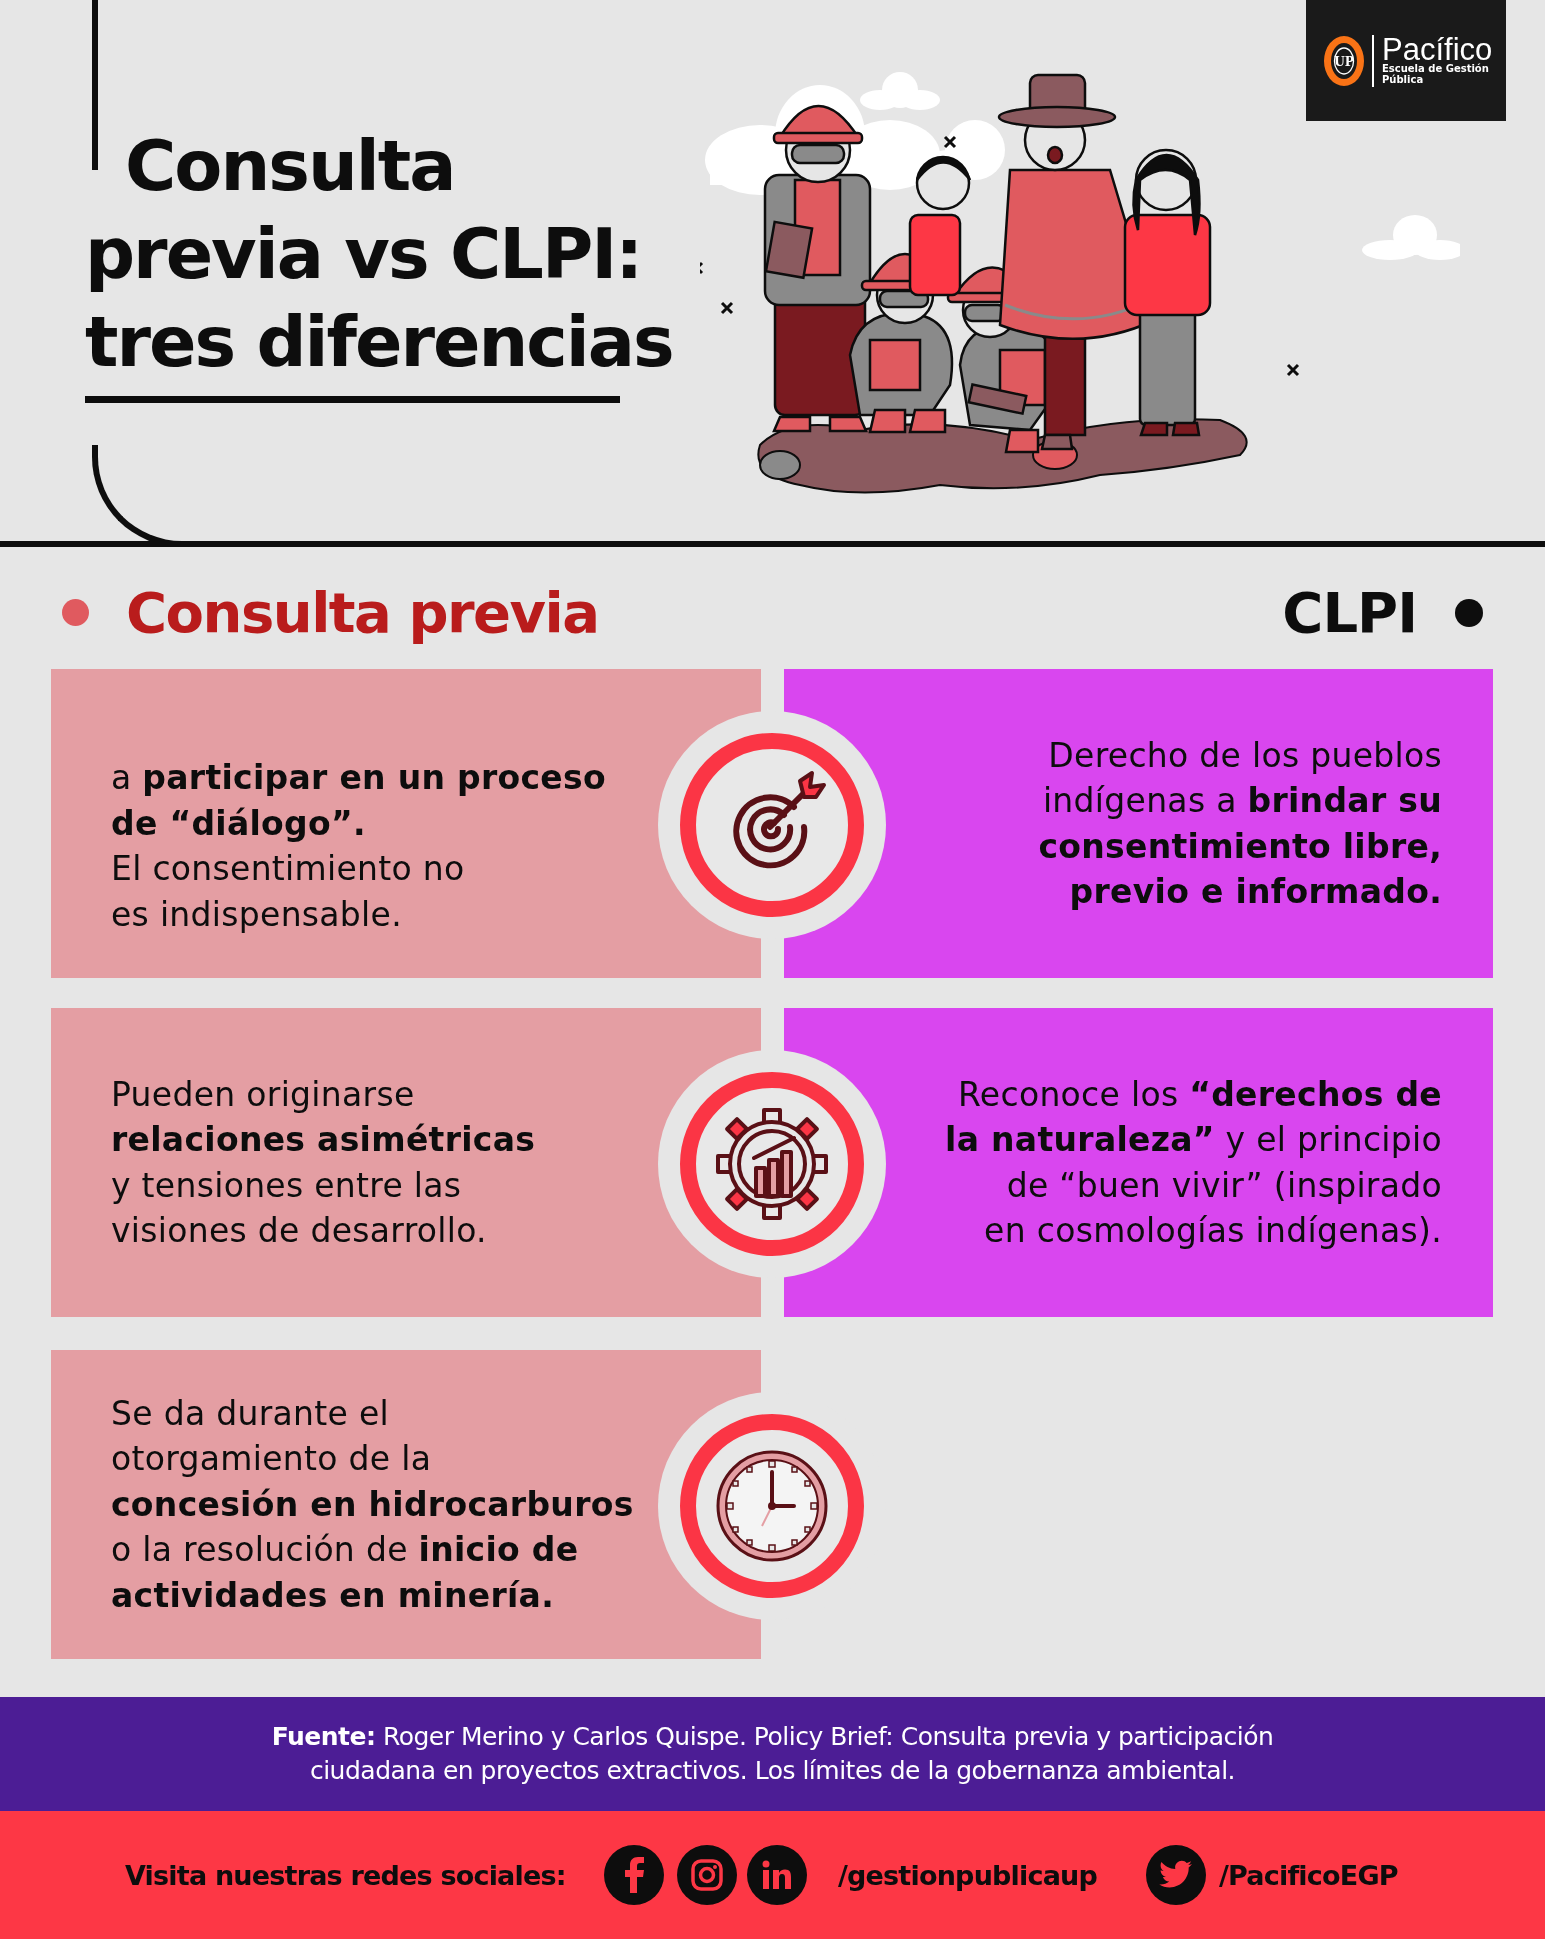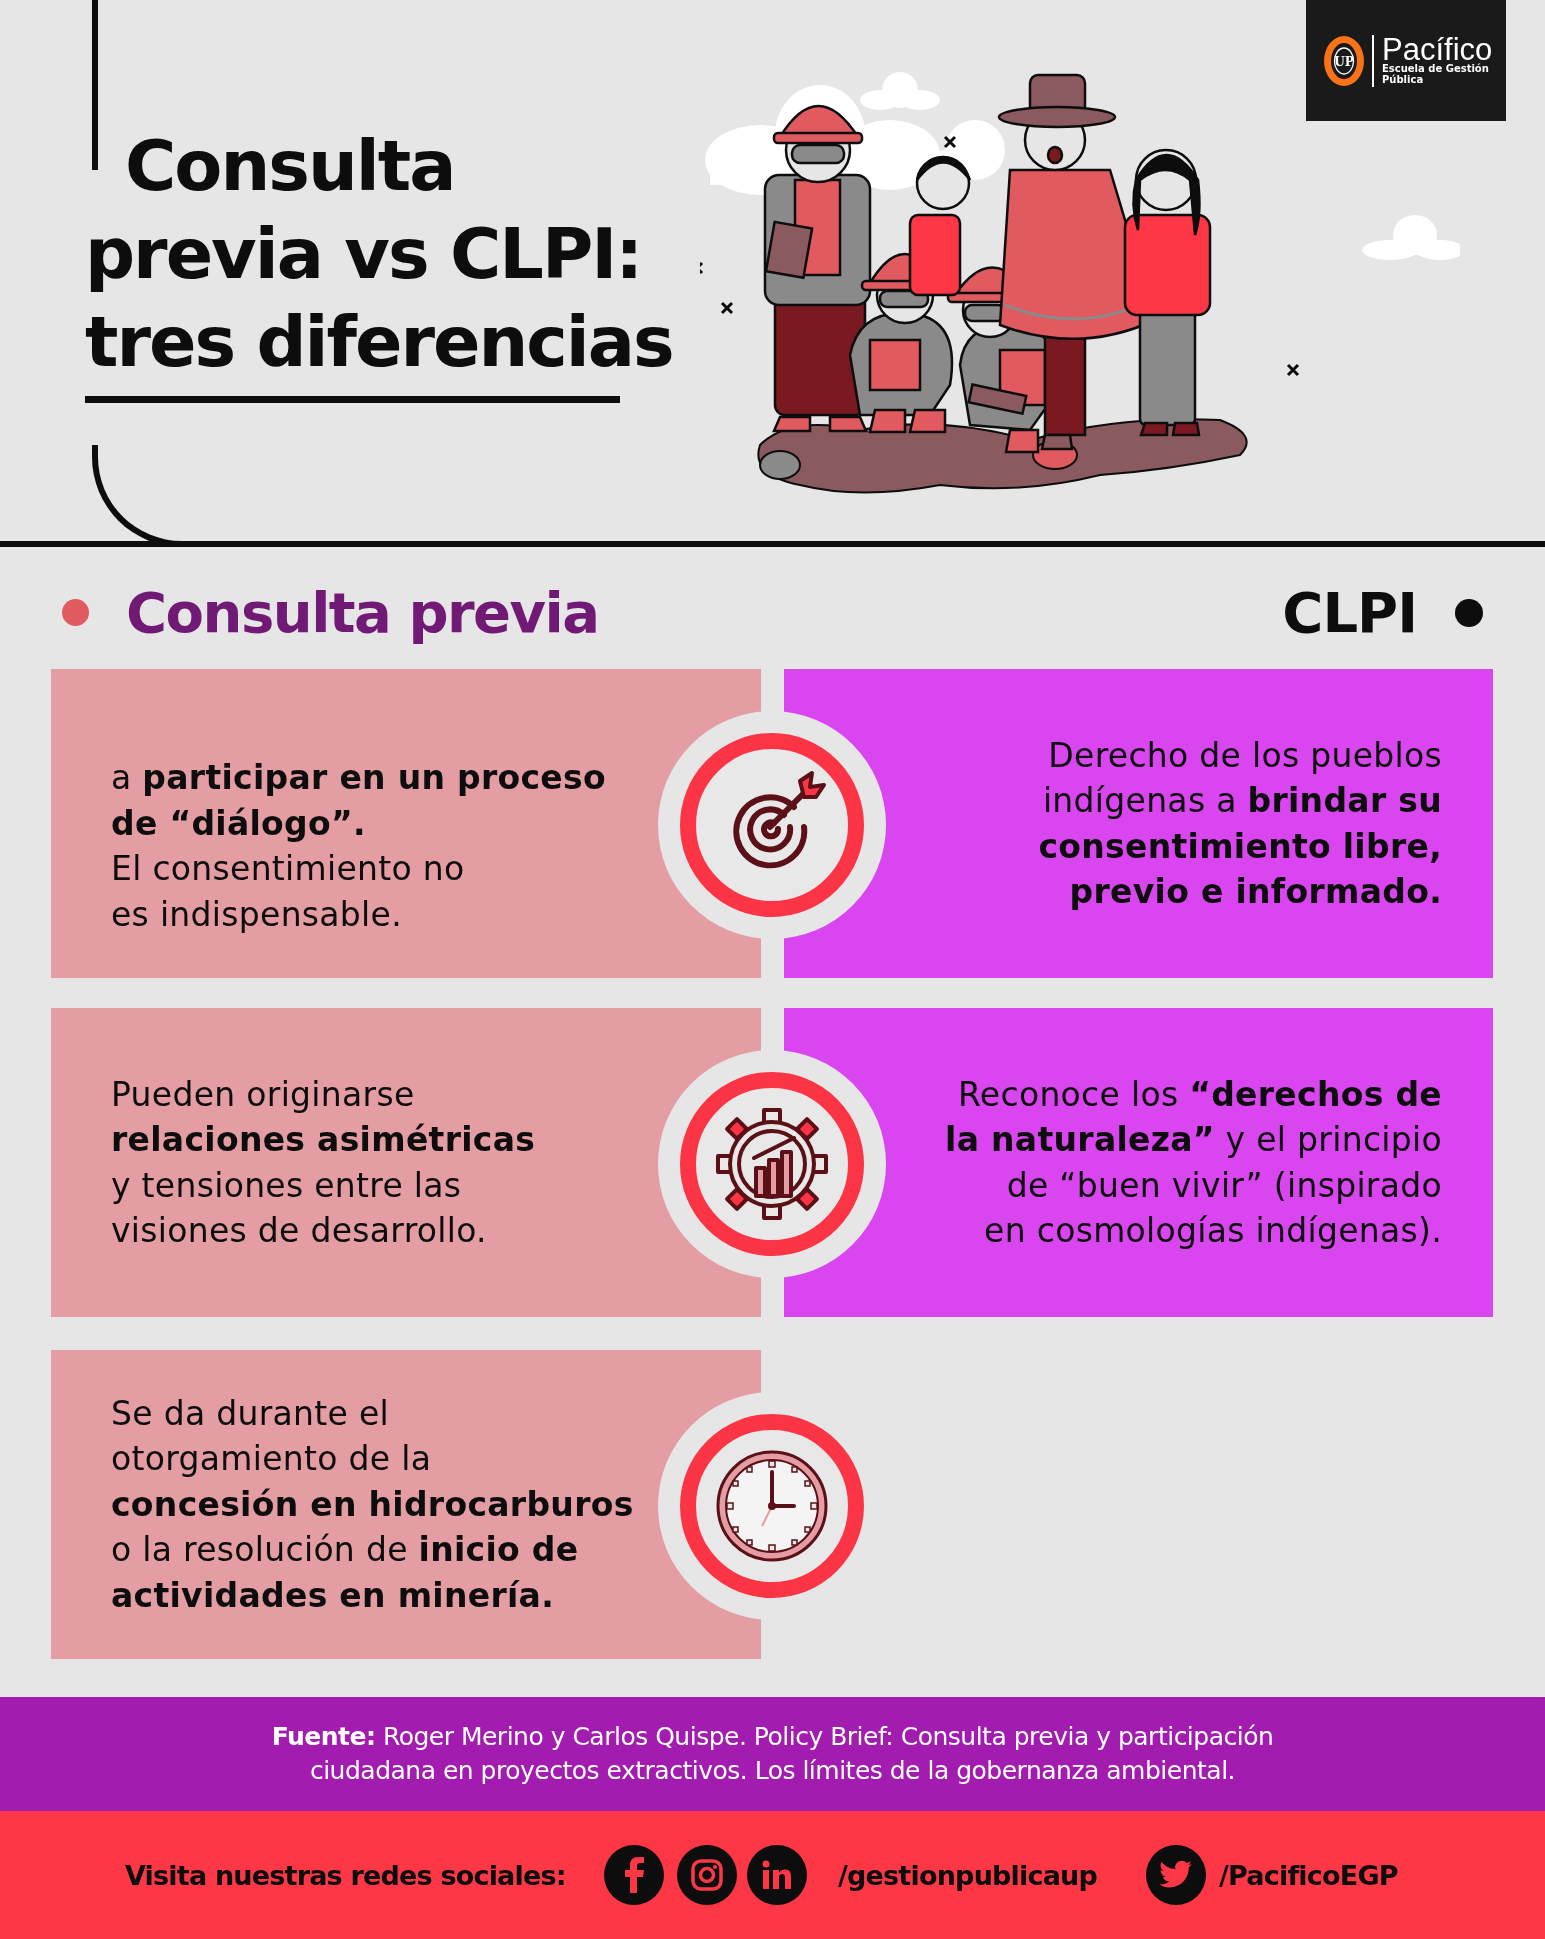--- a/index.html
+++ b/index.html
@@ -25,21 +25,21 @@
                color: #fff; font-family: "DejaVu Serif", serif; font-size: 18px; font-weight: bold; }
   .logo-sep { width: 2px; height: 52px; background: #fff; margin: 0 8px; }
   .logo-text { color: #fff; }
   .logo-name { font-family: Liberation Sans, sans-serif; font-size: 31px; line-height: 26px; }
   .logo-sub { font-family: "DejaVu Sans", sans-serif; font-weight: bold; font-size: 10px; line-height: 11px; }
 
   
   .illustration { position: absolute; left: 700px; top: 55px; width: 760px; height: 470px; }
 
   
-  .col-header-left { position: absolute; left: 62px; top: 580px; display: flex; align-items: center; color: #701a75; text-align: center; }
+  .col-header-left { position: absolute; left: 62px; top: 580px; display: flex; align-items: center; color: #b91c1c; text-align: center; }
   .col-header-left .dot { width: 27px; height: 27px; border-radius: 50%; background: #e05a5f; margin-right: 37px; }
   .col-header-left .lbl { font-family: "DejaVu Sans", sans-serif; font-weight: bold; font-size: 56px; letter-spacing: -1.5px; }
   .col-header-right { position: absolute; right: 62px; top: 580px; display: flex; align-items: center; color: #0d0d0d; }
   .col-header-right .lbl { font-family: "DejaVu Sans", sans-serif; font-weight: bold; font-size: 56px; letter-spacing: -1px; }
   .col-header-right .dot { width: 28px; height: 28px; border-radius: 50%; background: #0d0d0d; margin-left: 38px; }
 
   
   .row { position: absolute; left: 51px; width: 1442px; height: 309px; }
   .card { position: absolute; top: 0; height: 100%; display: flex; align-items: center; }
   .card.left { left: 0; width: 710px; background: #e49ea3; padding-left: 60px; }
@@ -47,21 +47,21 @@
   .card p { font-family: "DejaVu Sans", sans-serif; font-size: 33px; line-height: 45.5px; color: #0d0d0d; letter-spacing: 0.3px; }
   .card b { font-weight: bold; }
 
   .badge { position: absolute; left: 607px; top: 42px; width: 228px; height: 228px; border-radius: 50%; background: #e6e6e6;
            display: flex; align-items: center; justify-content: center; }
   .badge-ring { width: 184px; height: 184px; border-radius: 50%; border: 16px solid #fb3545; background: #e8e8e8;
                 display: flex; align-items: center; justify-content: center; }
   .badge-ring svg { width: 120px; height: 120px; }
 
   
-  .source { position: absolute; left: 0; top: 1697px; width: 1545px; height: 114px; background: #a21caf;
+  .source { position: absolute; left: 0; top: 1697px; width: 1545px; height: 114px; background: #4c1d95;
             color: #fff; text-align: center; display: flex; align-items: center; justify-content: center; }
   .source p { font-family: "DejaVu Sans", sans-serif; font-size: 25px; line-height: 34px; letter-spacing: -0.5px; }
   .social { position: absolute; left: 0; top: 1811px; width: 1545px; height: 128px; background: #fd3745;
             display: flex; align-items: center; }
   .social .visit { position: absolute; left: 125px; font-family: "DejaVu Sans", sans-serif; font-weight: bold; font-size: 27px; letter-spacing: -0.8px; }
   .social .ico { position: absolute; width: 60px; height: 60px; border-radius: 50%; background: #0d0d0d; color: #fd3745;
                  display: flex; align-items: center; justify-content: center; top: 34px; }
   .social .handle { position: absolute; font-family: "DejaVu Sans", sans-serif; font-weight: bold; font-size: 27px; letter-spacing: -0.8px; }
 </style>
 </head>

